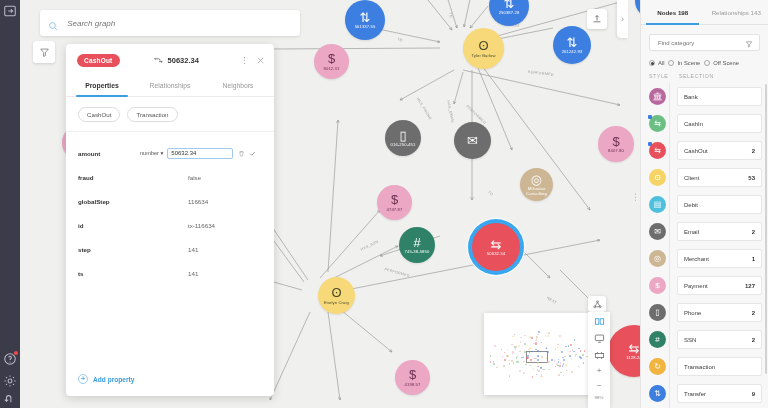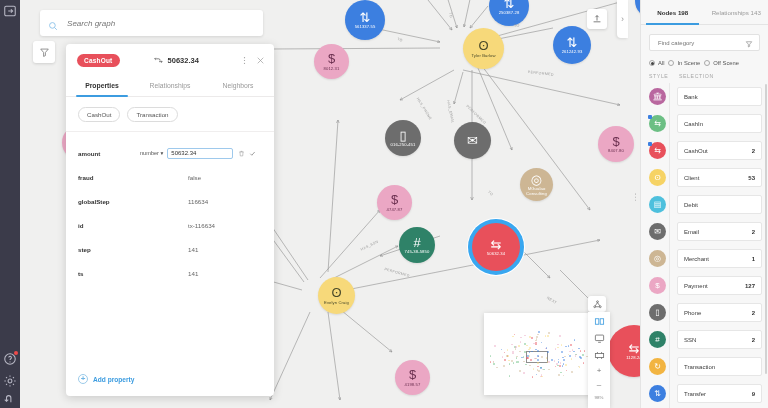--- a/index.html
+++ b/index.html
@@ -37,21 +37,21 @@
   }
   .node .glyph { font-size:13px; line-height:1; }
   .node .nlabel { font-size:4.2px; margin-top:1.5px; letter-spacing:.1px; }
   .node.selected { box-shadow:0 0 0 4px #38a7f0, 0 0 0 5px #fff; }
   .edge-label {
     position:absolute; font-size:3.6px; color:#9a9a9a; letter-spacing:.35px;
     white-space:nowrap; transform-origin:0 0;
   }
   
   #searchbar {
-    position:absolute; left:40px; top:10px; width:223px; height:26px;
+    position:absolute; left:40px; top:10px; width:260px; height:26px;
     background:#fff; border-radius:3px; display:flex; align-items:center;
     padding:0 8px; box-shadow:0 1px 3px rgba(0,0,0,.12); z-index:20;
   }
   #searchbar .si { width:11px; height:11px; color:#8fc4ea; margin-right:7px; }
   #searchbar input {
     border:0; outline:0; font-size:8px; color:#444; width:100%;
     font-family:"Liberation Sans", sans-serif; font-style:italic;
   }
   #filterbtn {
     position:absolute; left:33px; top:41px; width:22px; height:22px;

